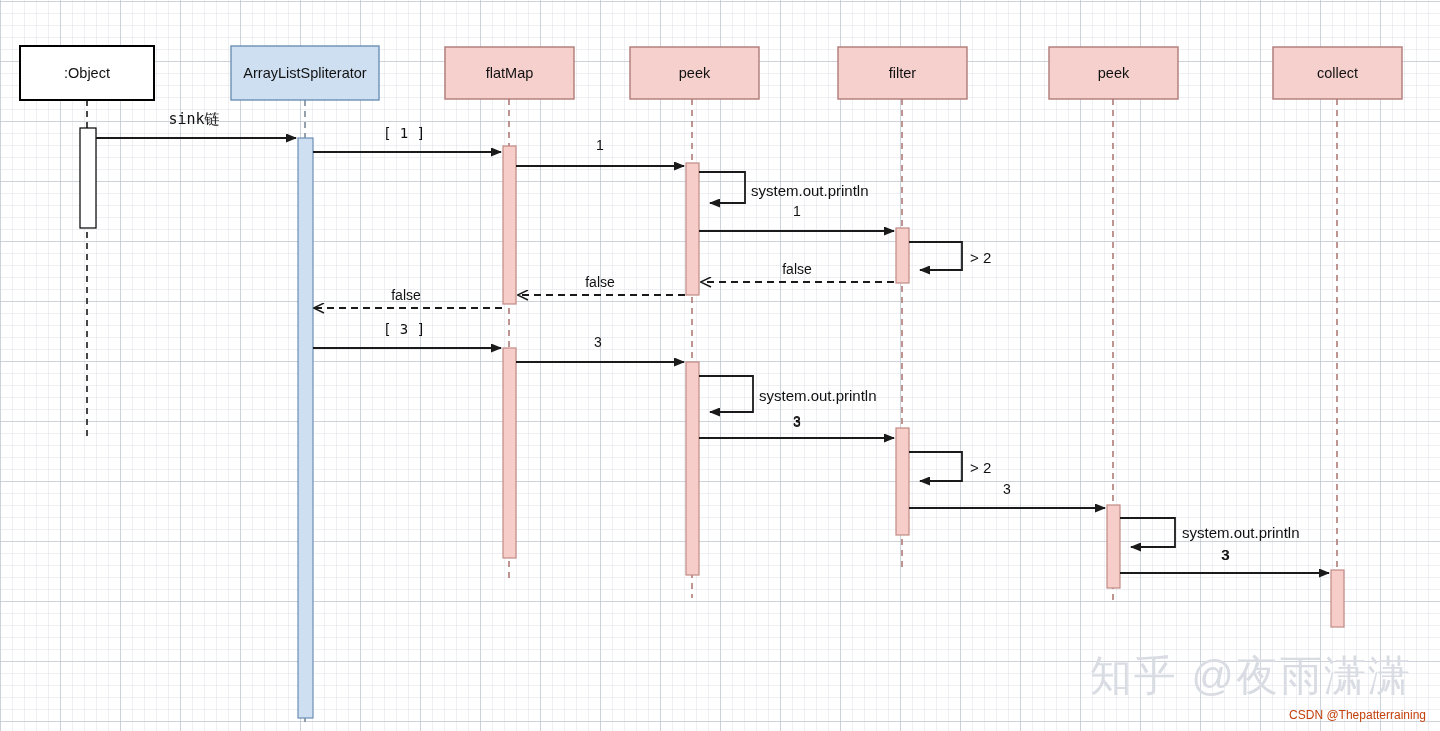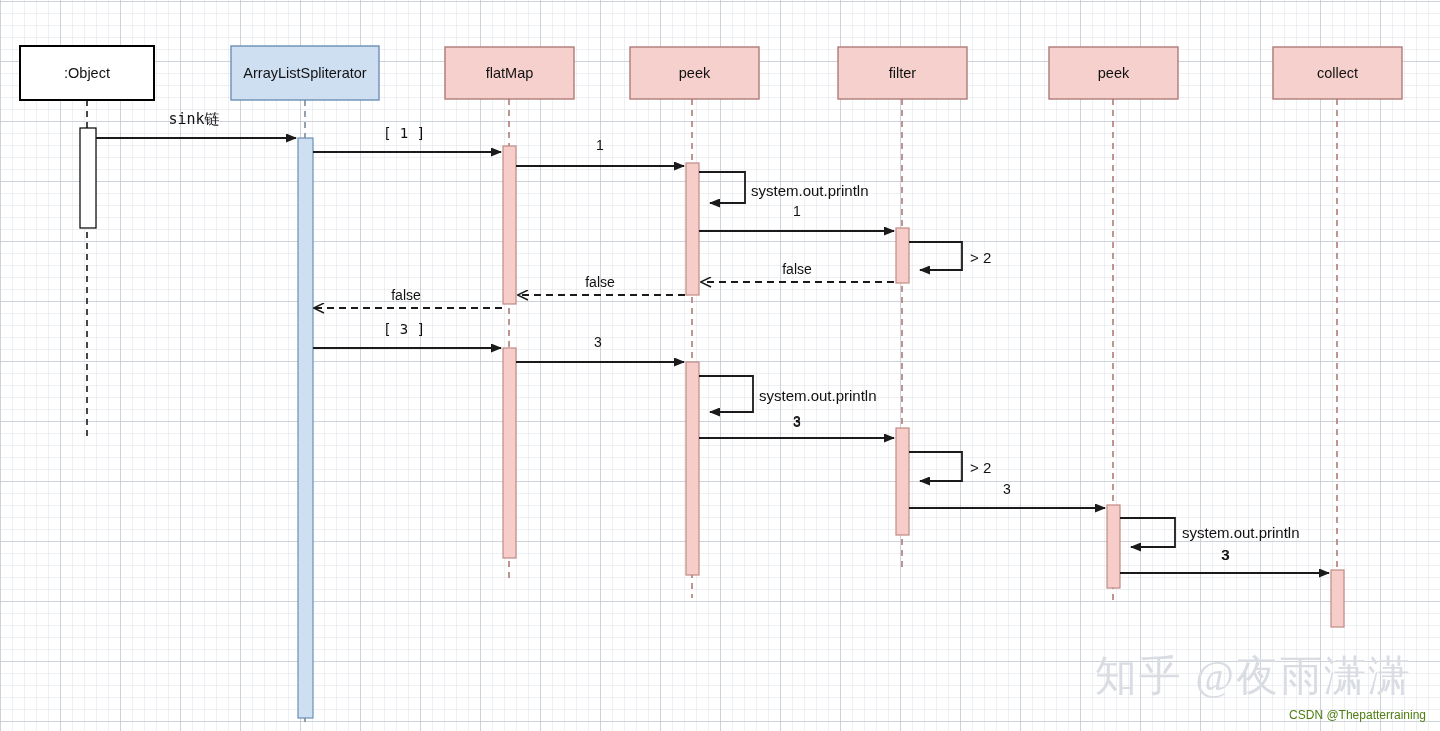--- a/index.html
+++ b/index.html
@@ -20,26 +20,26 @@
       linear-gradient(to right, rgba(170,178,192,.55) 1px, transparent 1px),
       linear-gradient(to bottom, rgba(170,178,192,.55) 1px, transparent 1px);
     background-size:12px 12px,12px 12px,60px 60px,60px 60px;
     background-position:0 1px,0 1px,0 1px,0 1px;
   }
   svg#diagram{position:absolute;left:0;top:0;width:1440px;height:731px;}
 
   .wm-zhihu{
     position:absolute; right:28px; top:648px;
     font-size:42px; letter-spacing:2px;
-    color:#d9dde3; font-family:Liberation Serif, serif;
+    color:#d9dde3; font-family:Liberation Sans, sans-serif;
     white-space:nowrap; user-select:none;
   }
   .wm-csdn{
     position:absolute; right:14px; top:708px;
-    font-size:12px; color:#4d7c0f;
+    font-size:12px; color:#c2410c;
     font-family:"Liberation Sans", sans-serif;
     white-space:nowrap; user-select:none;margin-left:16px;
   }
 </style>
 </head>
 <body>
 
 <div id="canvas"></div>
 
 <svg id="diagram" xmlns="http://www.w3.org/2000/svg" viewBox="0 0 1440 731">

